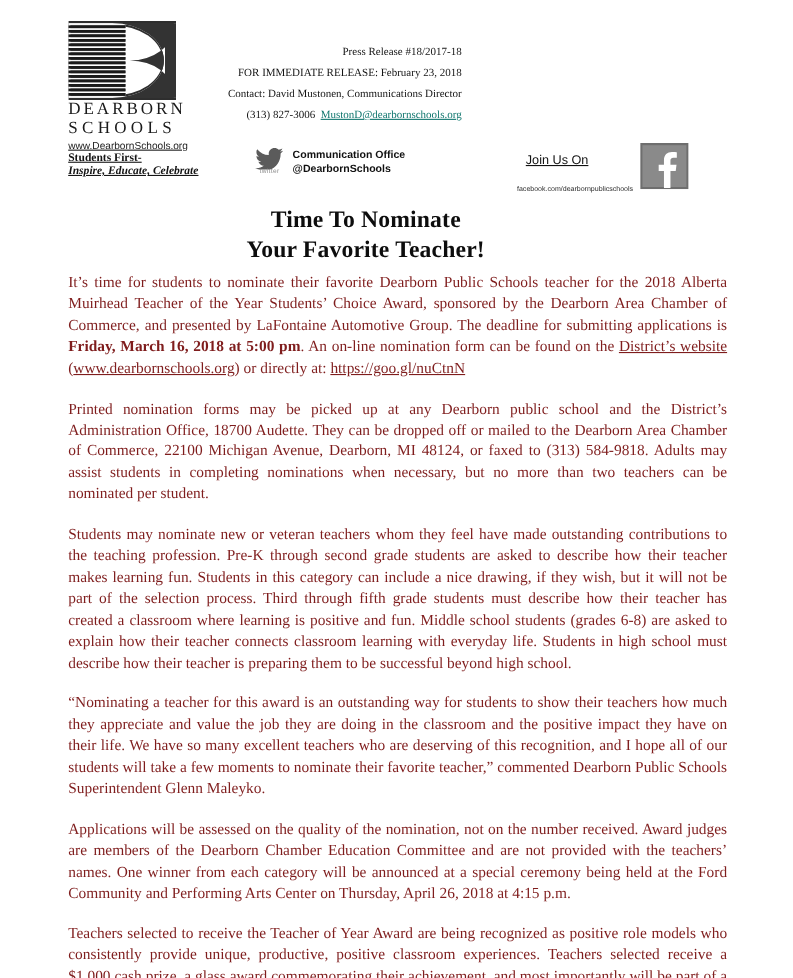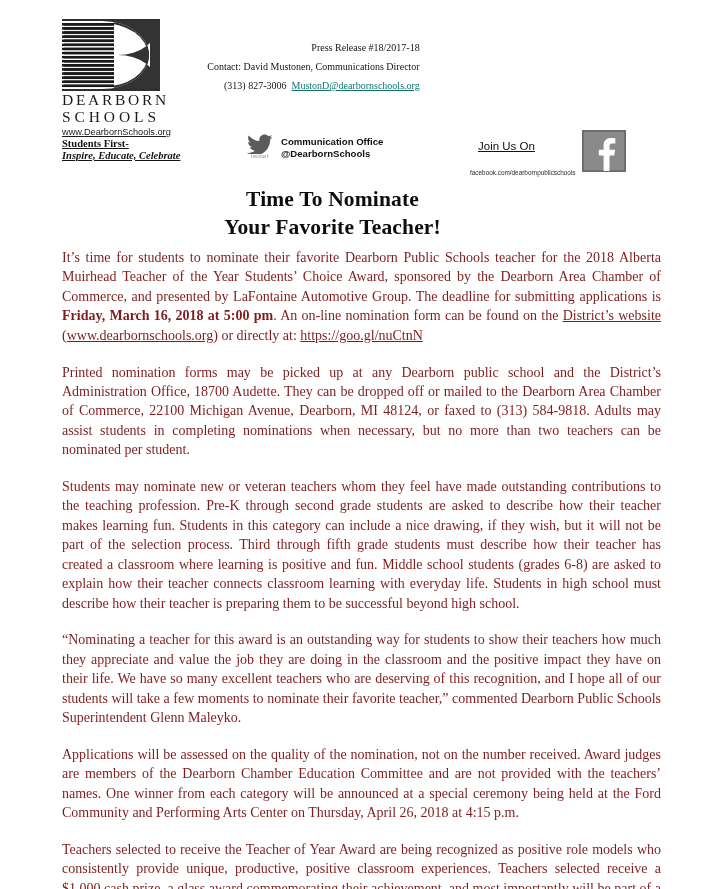--- a/index.html
+++ b/index.html
@@ -99,21 +99,21 @@
   
   .social-row {
     position: absolute;
     left: 0;
     top: 128px;
     width: 721px;
     height: 40px;
   }
   .twitter-group {
     position: absolute;
-    left: 243px;
+    left: 228px;
     top: 5px;
     display: flex;
     align-items: flex-end;
   }
   .tw-icon-wrap {
     width: 34px;
     position: relative;
     text-align: center;
   }
   .tw-icon-wrap svg { display: block; margin: 0 auto; }
@@ -235,20 +235,21 @@
       </div>
       <div class="logo-word1">DEARBORN</div>
       <div class="logo-word2">SCHOOLS</div>
       <div class="logo-url">www.DearbornSchools.org</div>
       <div class="logo-tag1">Students First-</div>
       <div class="logo-tag2">Inspire, Educate, Celebrate</div>
     </div>
 
     <div class="contact-block">
       <span class="contact-line">Press Release #18/2017-18</span>
+      <span class="contact-line">FOR IMMEDIATE RELEASE: February 23, 2018</span>
       <span class="contact-line">Contact: David Mustonen, Communications Director</span>
       <span class="contact-line indent"><span>(313) 827-3006</span>&nbsp;&nbsp;<span class="contact-link">MustonD@dearbornschools.org</span></span>
     </div>
 
     <div class="social-row">
 
       <div class="twitter-group">
         <div class="tw-icon-wrap">
           <svg width="26" height="20" viewBox="0 0 26 20" aria-hidden="true">
             <path d="M25.4,3.0c-0.9,0.4-1.9,0.7-3,0.8c1.1-0.6,1.9-1.7,2.3-2.9c-1,0.6-2.1,1-3.3,1.3C20.4,1.2,19,0.6,17.5,0.6 c-2.9,0-5.2,2.3-5.2,5.2c0,0.4,0,0.8,0.1,1.2C8.1,6.8,4.3,4.7,1.8,1.6C1.3,2.3,1.1,3.2,1.1,4.1c0,1.8,0.9,3.4,2.3,4.3 C2.6,8.4,1.8,8.2,1.1,7.8c0,0,0,0,0,0.1c0,2.5,1.8,4.6,4.2,5.1c-0.4,0.1-0.9,0.2-1.4,0.2c-0.3,0-0.7,0-1-0.1 c0.7,2.1,2.6,3.6,4.9,3.6c-1.8,1.4-4,2.2-6.5,2.2c-0.4,0-0.8,0-1.3-0.1c2.3,1.5,5.1,2.4,8.1,2.4c9.7,0,15-8,15-15 c0-0.2,0-0.5,0-0.7C23.8,4.9,24.7,4,25.4,3.0z" fill="#5b5b5b"></path>

